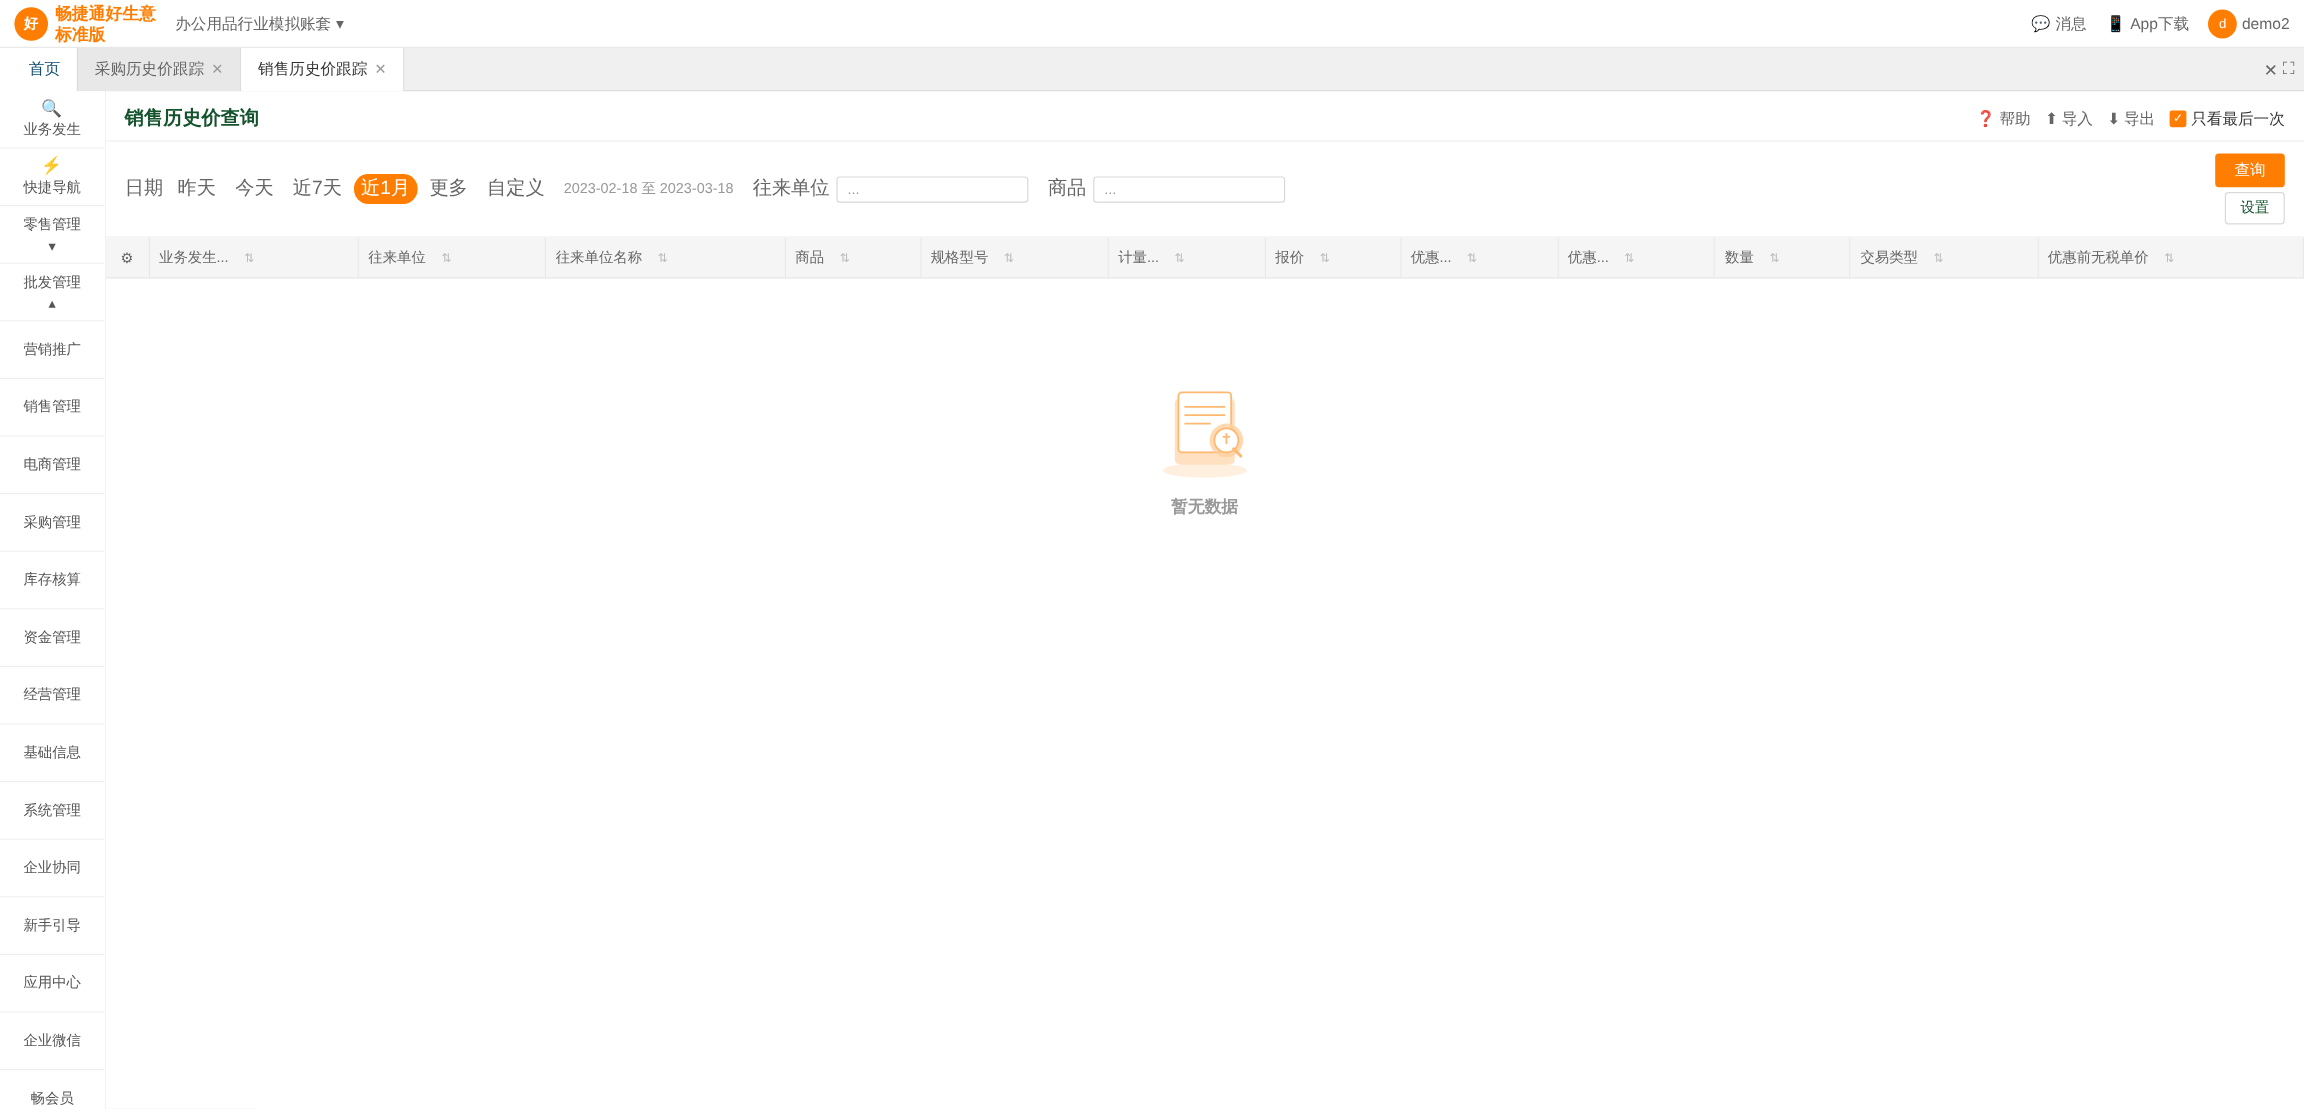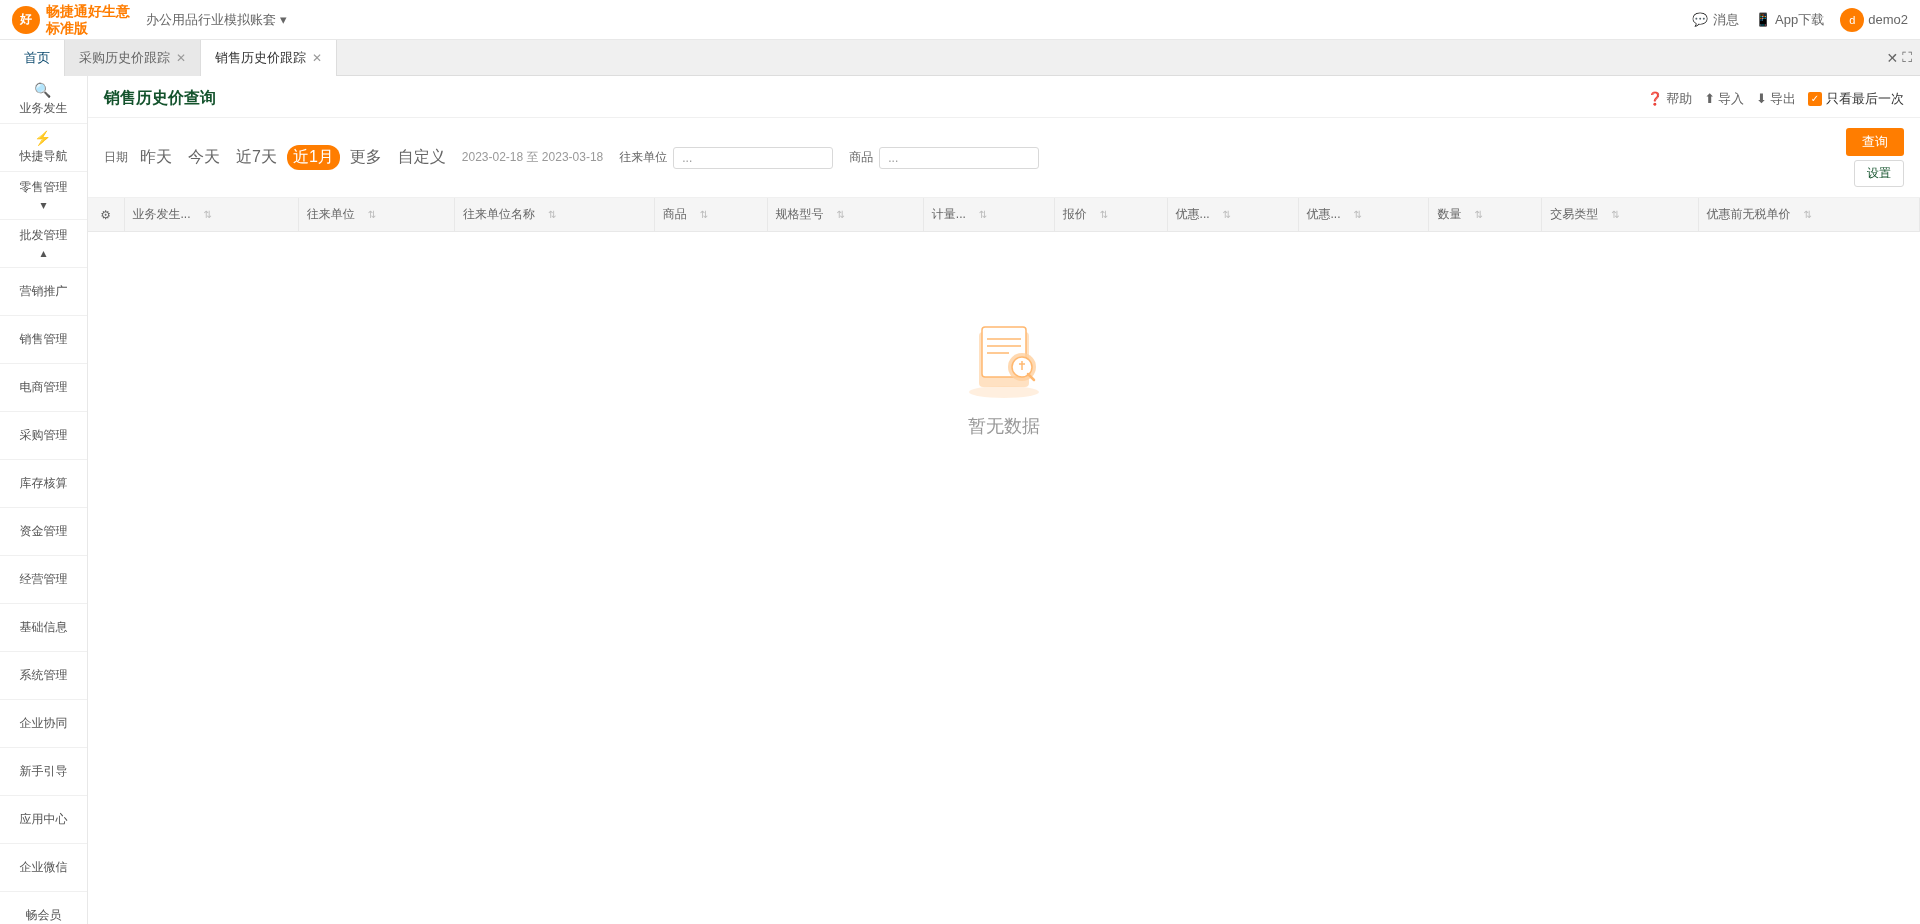--- a/index.html
+++ b/index.html
@@ -127,21 +127,21 @@
     
     .filter-bar {
       padding: 10px 16px;
       border-bottom: 1px solid #f0f0f0;
       display: flex;
       align-items: center;
       gap: 16px;
       flex-wrap: wrap;
     }
     .filter-group { display: flex; align-items: center; gap: 6px; }
-    .filter-label { color: #666; font-size: 12px; }
+    .filter-label { color: #666; font-size: 16px; }
     .date-buttons { display: flex; align-items: center; gap: 4px; }
     .date-btn { padding: 2px 6px; font-size: 16px; cursor: pointer; border-radius: 3px; color: #666; }
     .date-btn.active { background: #ff7d00; color: #fff; border-radius: 12px; }
     .date-range { font-size: 12px; color: #999; margin-left: 4px; }
     .filter-input-group { display: flex; align-items: center; gap: 6px; }
     .filter-input { border: 1px solid #d9d9d9; border-radius: 3px; padding: 3px 8px; font-size: 12px; min-width: 160px; color: #999; cursor: pointer; display: flex; align-items: center; justify-content: space-between; }
     .query-btn { background: #ff7d00; color: #fff; border: none; padding: 5px 16px; border-radius: 3px; font-size: 13px; cursor: pointer; }
     .settings-btn { background: #fff; color: #14532d; border: 1px solid #d9d9d9; padding: 4px 12px; border-radius: 3px; font-size: 12px; cursor: pointer; }
     .filter-right { margin-left: auto; display: flex; flex-direction: column; gap: 4px; align-items: flex-end; }
 
@@ -166,21 +166,21 @@
 
     
     .empty-state {
       display: flex;
       flex-direction: column;
       align-items: center;
       justify-content: center;
       padding: 80px 0;
       color: #999;
     }
-    .empty-text { font-size: 18px; color: #999; }
+    .empty-text { font-size: 14px; color: #999; font-weight: bold; }
 
     
     .empty-illustration {
       width: 100px;
       height: 90px;
       margin-bottom: 12px;
     }
   </style>
 </head>
 <body>

